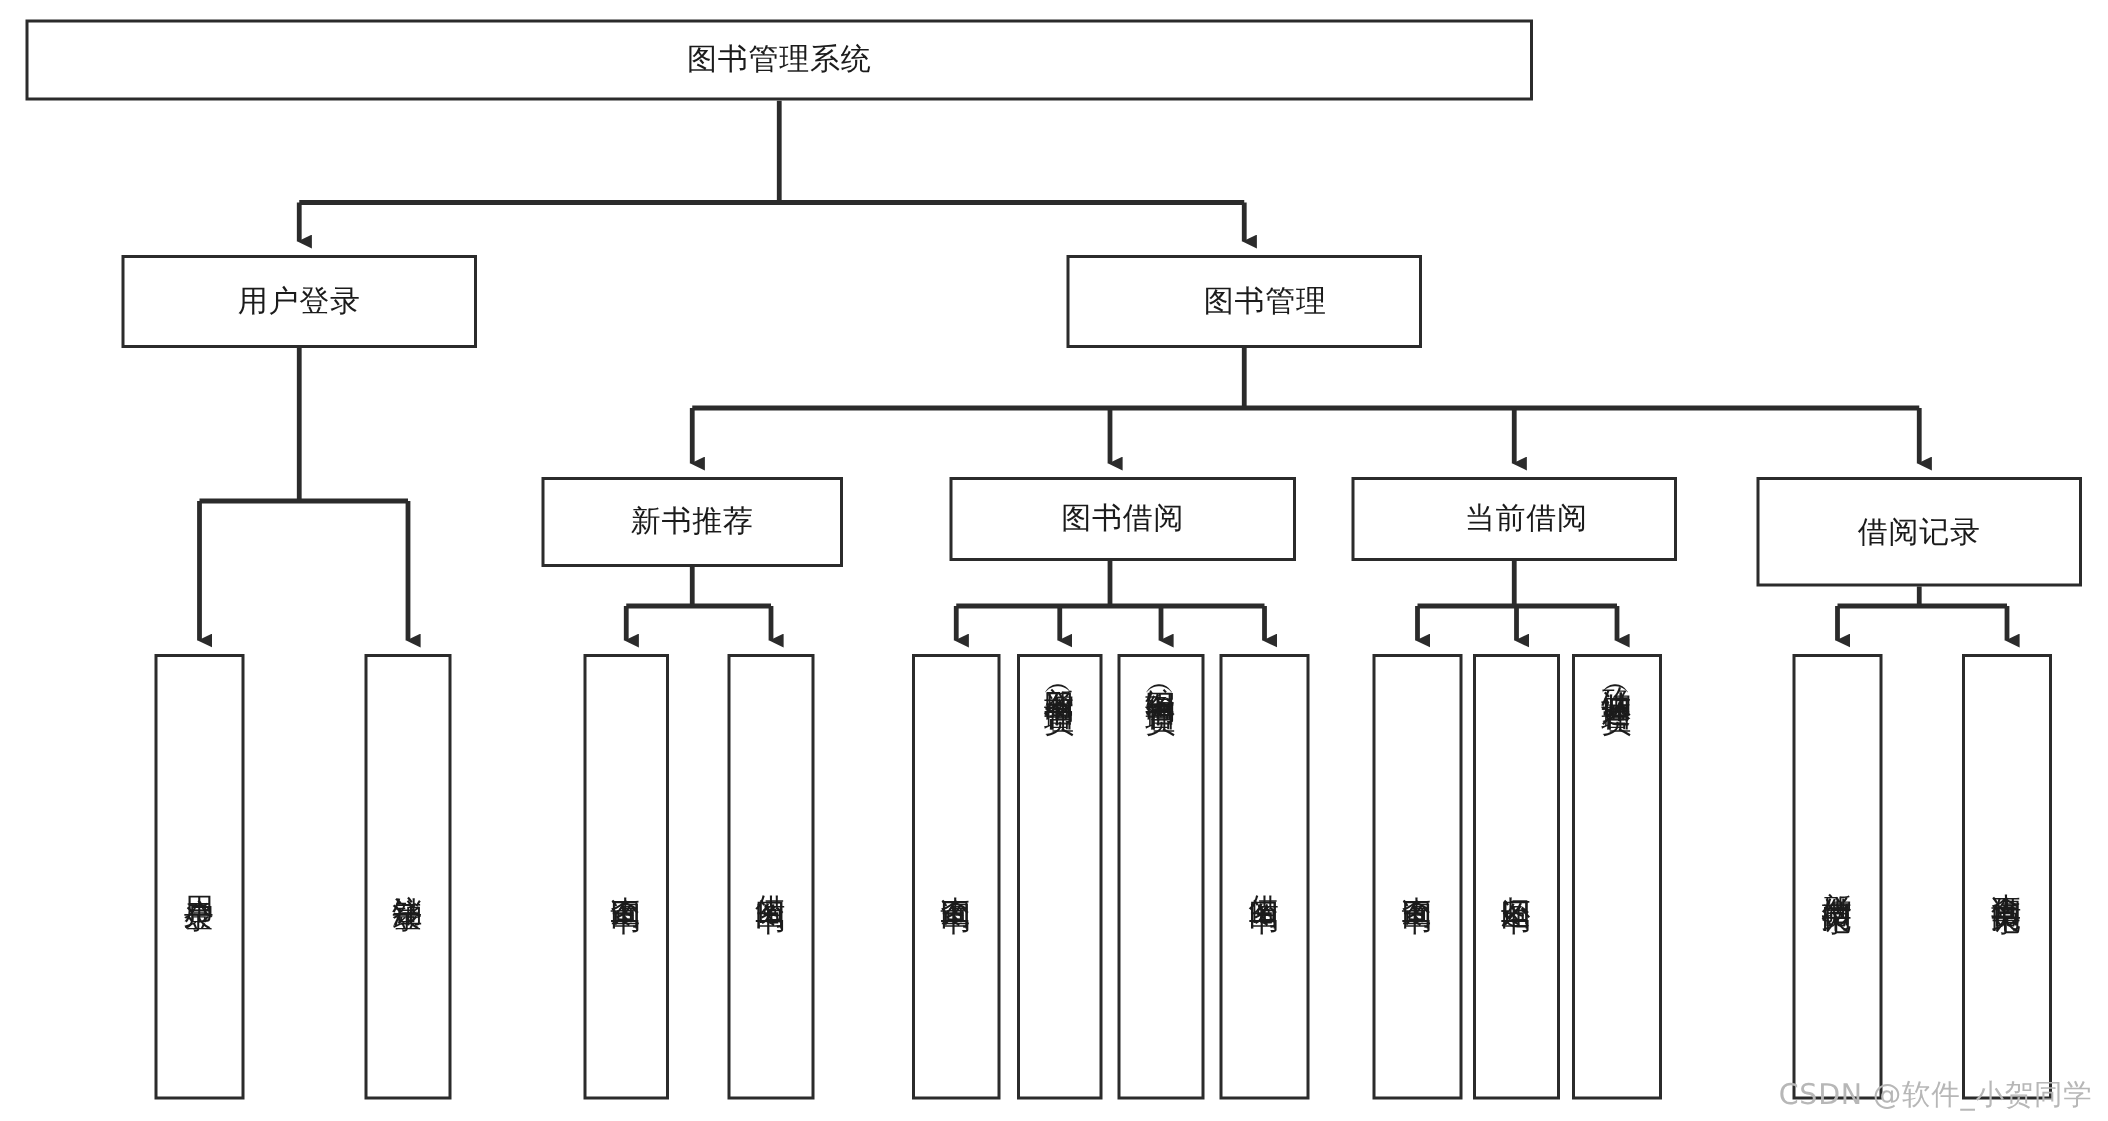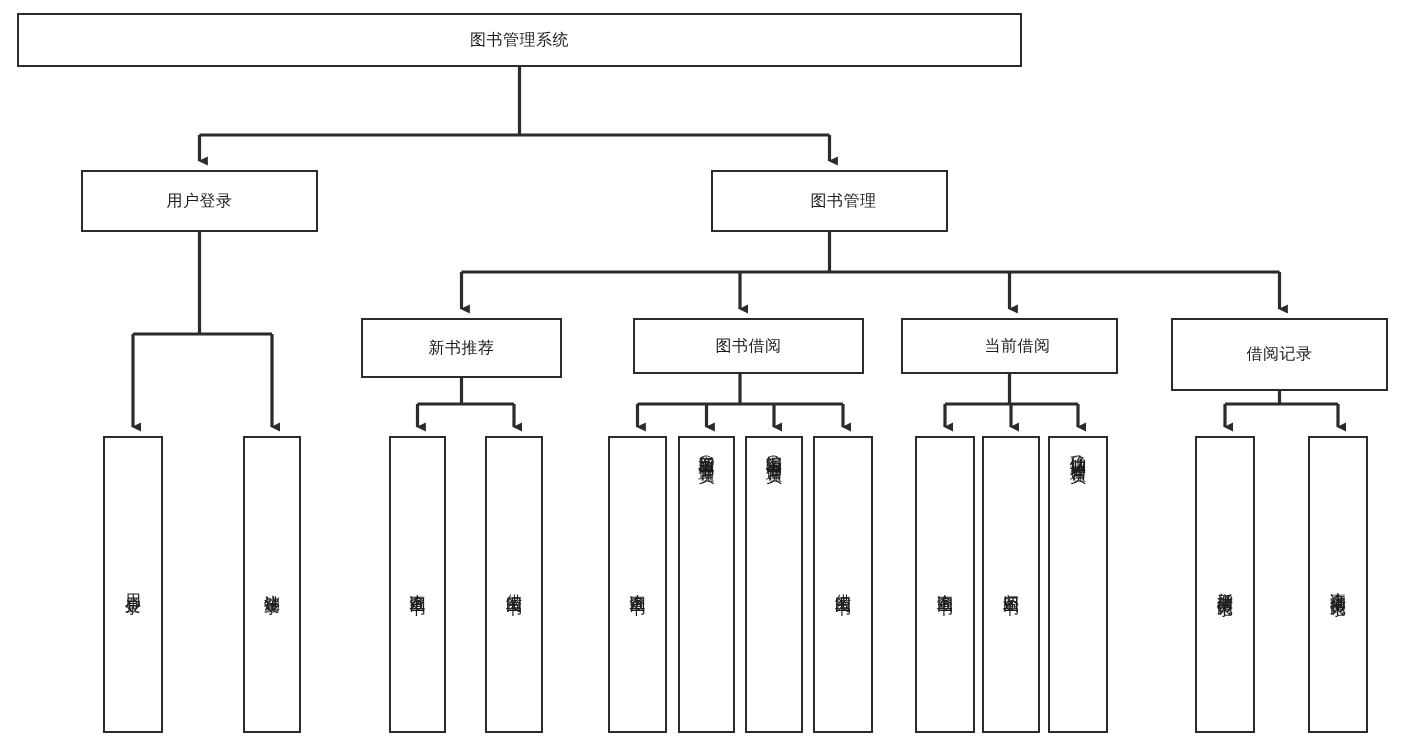--- a/index.html
+++ b/index.html
@@ -31,21 +31,21 @@
     box-sizing: border-box;
     background: #ffffff;
     border: 2.5px solid #2b2b2b;
     display: flex;
     align-items: center;
     justify-content: center;
     overflow: hidden;
   }
   .node-label {
     color: #1b1b1b;
-    font-size: 16px;
+    font-size: 20px;
     line-height: 1.18;
     letter-spacing: 0.5px;
     white-space: nowrap;
     text-align: center;
   }
   .node-vertical .node-label {
     writing-mode: vertical-rl;
     text-orientation: upright;
     -webkit-writing-mode: vertical-rl;
     letter-spacing: 2px;
@@ -176,13 +176,14 @@
         <span class="node-label">确认归还（管理员）</span>
       </div>
       <div class="node-box node-vertical center-v" style="left: 1195px; top: 436px; width: 60px; height: 297px;">
         <span class="node-label">新增借阅记录</span>
       </div>
       <div class="node-box node-vertical center-v" style="left: 1308px; top: 436px; width: 60px; height: 297px;">
         <span class="node-label">查询借阅记录</span>
       </div>
     </div>
 
+  <div id="watermark">CSDN @软件_小贺同学</div>
 </div>
 
 </body></html>

